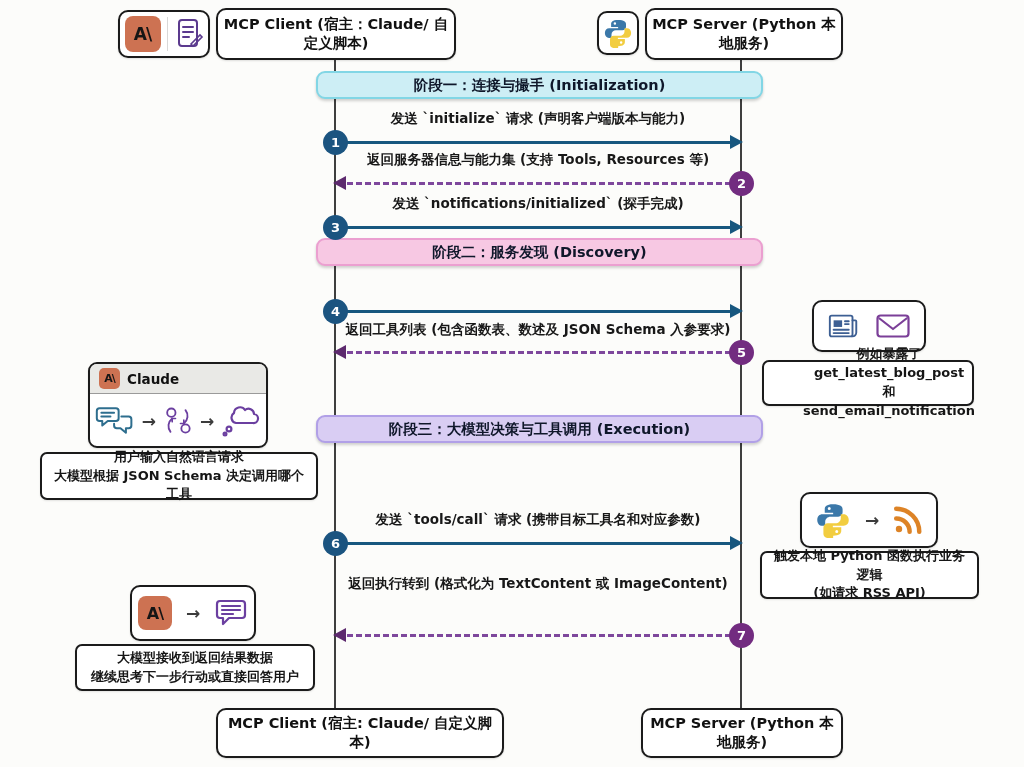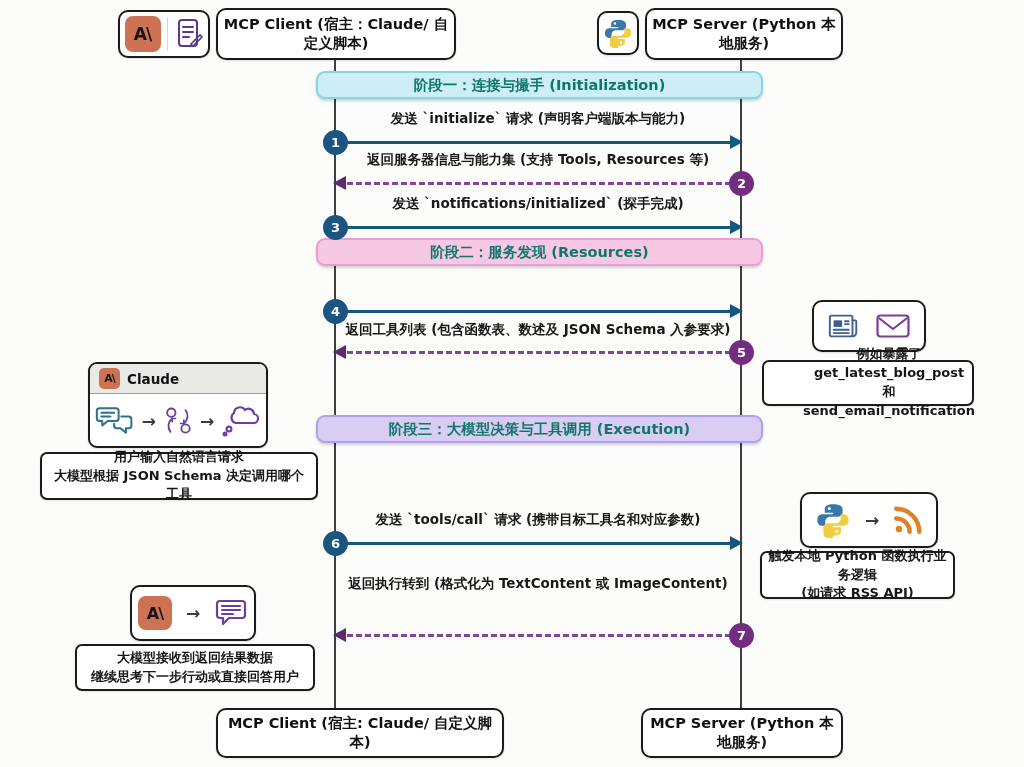--- a/index.html
+++ b/index.html
@@ -32,21 +32,21 @@
   .ai-tile.small { width:21px; height:21px; border-radius:5px; font-size:11px; }
   .ai-tile.med { width:34px; height:34px; border-radius:8px; font-size:16px; }
 
   
   .lifeline { position:absolute; width:2px; background:#3e3e3e; z-index:1; }
 
   
   .phase {
     position:absolute; left:316px; width:447px; height:28px; border-radius:9px;
     display:flex; align-items:center; justify-content:center;
-    font-size:14.5px; font-weight:600; color:#0f766e;
+    font-size:14.5px; font-weight:600; color:#0f172a;
     box-shadow:0 2px 3px rgba(0,0,0,.18); z-index:6; border:2px solid transparent;
   }
   .phase1 { top:71px;  background:#cdeef5; border-color:#82d6e5; }
   .phase2 { top:238px; background:#f7c8e3; border-color:#eb9fd0; }
   .phase3 { top:415px; background:#d9cdf3; border-color:#b1a0e7; }
 
   
   .msg-label {
     position:absolute; left:300px; width:476px; text-align:center;
     font-size:13.5px; font-weight:600; color:#181818; z-index:4; white-space:nowrap;
@@ -133,21 +133,21 @@
     </span>
   </div>
   <div class="pbox" style="left:645px; top:8px; width:198px; height:52px;">
     <span>MCP Server (Python 本地服务)</span>
   </div>
 
   <div class="phase phase1">
     <span>阶段一：连接与撮手 (Initialization)</span>
   </div>
   <div class="phase phase2">
-    <span>阶段二：服务发现 (Resources)</span>
+    <span>阶段二：服务发现 (Discovery)</span>
   </div>
   <div class="phase phase3">
     <span>阶段三：大模型决策与工具调用 (Execution)</span>
   </div>
 
   <div class="msg-label" style="top:110px;">发送 `initialize` 请求 (声明客户端版本与能力)</div>
   <div class="arrow" style="top:142px;">
     <div class="line-solid"></div>
       <div class="head-right"></div>
   </div>
@@ -267,21 +267,21 @@
     </span>
     <span class="flow-arrow">→</span>
     <span>
       <svg width="30" height="30" viewBox="0 0 28 28" fill="none" stroke="#dd8326" stroke-width="4.2" stroke-linecap="round">
         <circle cx="5.6" cy="22.4" r="3" fill="#dd8326" stroke="none"></circle>
         <path d="M3 12.5 a12.5 12.5 0 0 1 12.5 12.5"></path>
         <path d="M3 3.5 a21.5 21.5 0 0 1 21.5 21.5"></path>
       </svg>
     </span>
   </div>
-  <div class="note" style="left:760px; top:551px; width:195px; height:48px;">
+  <div class="note" style="left:760px; top:551px; width:219px; height:48px;">
     <span>触发本地 Python 函数执行业务逻辑</span>
     <span>(如请求 RSS API)</span>
   </div>
 
   <div class="icon-strip" style="left:130px; top:585px; width:126px; height:56px;">
     <span class="ai-tile med">A\</span>
     <span class="flow-arrow">→</span>
     <span>
       <svg width="34" height="30" viewBox="0 0 34 30" fill="none" stroke="#6b3fa0" stroke-width="2.2" stroke-linecap="round" stroke-linejoin="round">
         <path d="M6 3h22a3 3 0 0 1 3 3v11a3 3 0 0 1-3 3H15l-6 6v-6H6a3 3 0 0 1-3-3V6a3 3 0 0 1 3-3z"></path>

